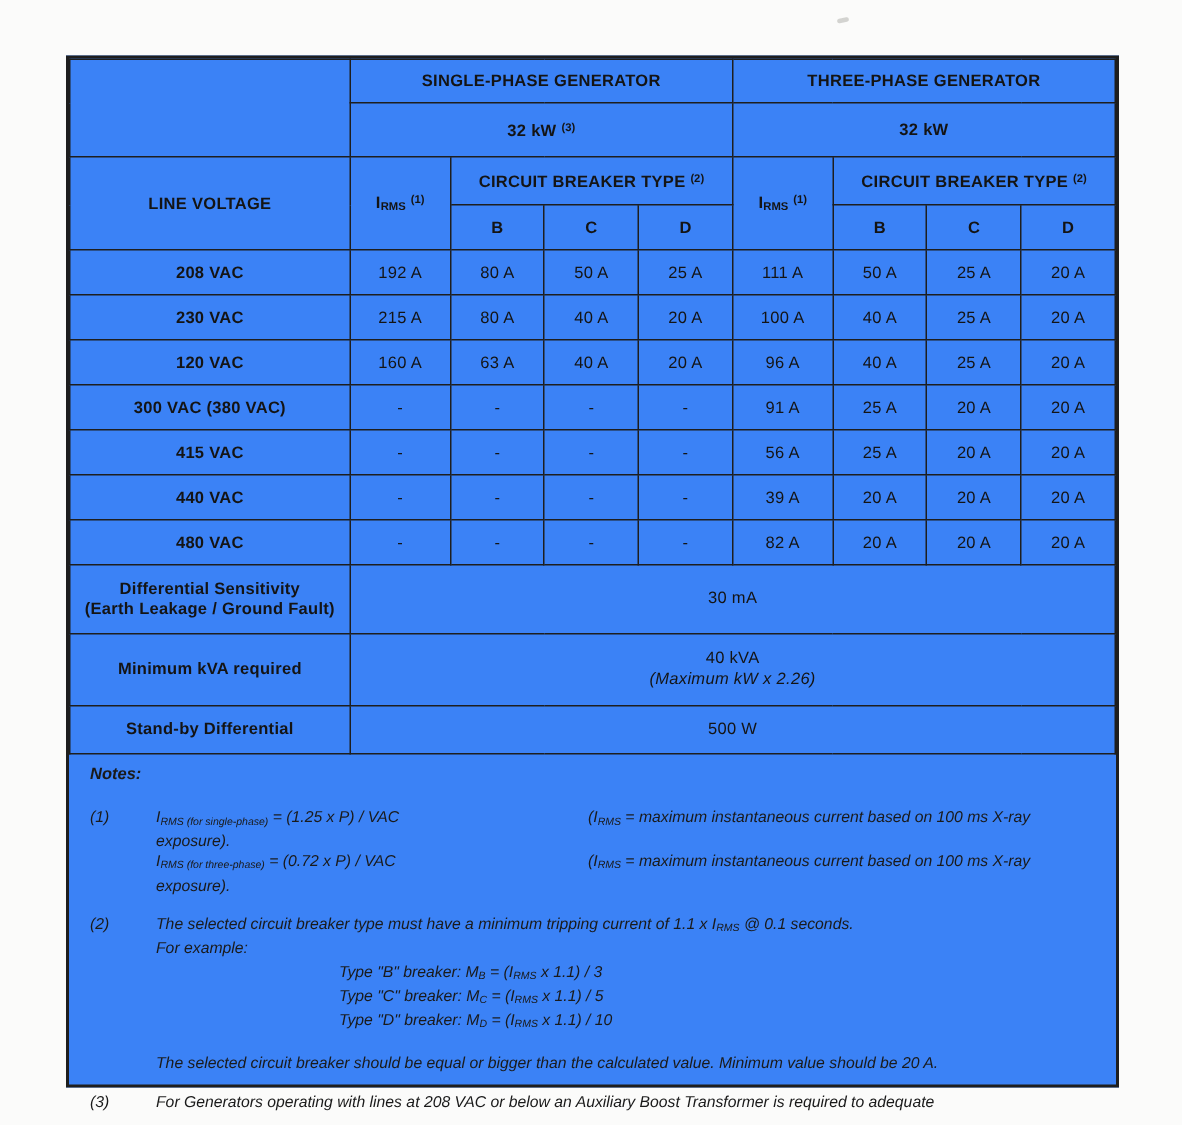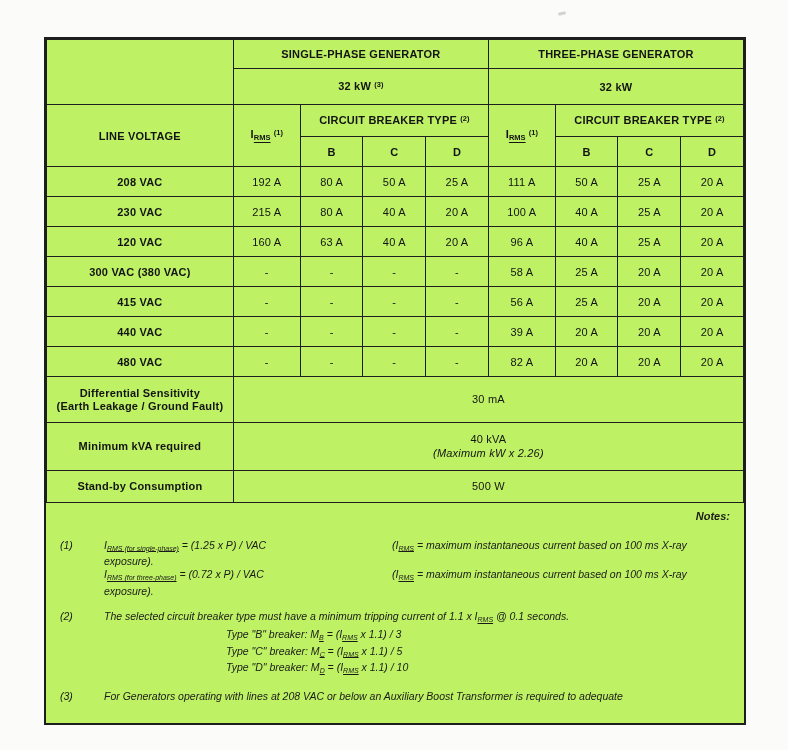--- a/index.html
+++ b/index.html
@@ -9,21 +9,21 @@
     font-family:"Liberation Sans", sans-serif;
     color:#141414;
     -webkit-font-smoothing:antialiased;
   }
   .artifact {
     position:absolute; left:558px; top:12px; width:8px; height:3px;
     background:#c9c9c6; border-radius:2px; transform:rotate(-12deg); opacity:.8;
   }
   .sheet {
     position:absolute; left:44px; top:37px; width:702px; height:688px;
-    background:#bef264; border:2px solid #1e1e1e; box-sizing:border-box;
+    background:#3b82f6; border:2px solid #1e1e1e; box-sizing:border-box;
   }
   table.spec {
     border-collapse:collapse; table-layout:fixed; width:100%;
   }
   table.spec td {
     border:1.5px solid #1e1e1e;
     text-align:center; vertical-align:middle;
     font-size:11px; padding:0 2px; overflow:hidden;
     letter-spacing:.2px;
   }
@@ -32,33 +32,33 @@
   tr.r-cb    { height:32px; }
   tr.r-bcd   { height:30px; }
   tr.r-data  { height:30px; }
   tr.r-sum1  { height:46px; }
   tr.r-sum2  { height:48px; }
   tr.r-sum3  { height:32px; }
   .hdr { font-weight:bold; }
   .rowlabel { font-weight:bold; }
   td.valcell { font-weight:normal; }
   sup { font-size:7.5px; vertical-align:0.45em; letter-spacing:0; }
-  sub { font-size:7.5px; vertical-align:-0.25em; letter-spacing:0;text-decoration:underline; }
+  sub { font-size:7.5px; vertical-align:-0.25em; letter-spacing:0; }
   .sumlabel { font-weight:bold; font-size:10.5px; line-height:13px; }
   .sumval { font-weight:normal; line-height:13.5px; }
   .sumval .line2 { font-style:italic; }
   
   .notes {
     position:absolute; left:0; right:0; bottom:0; top:460px;
     padding:11px 14px 0 14px; box-sizing:border-box;
     font-style:italic; font-size:10.5px; line-height:13.5px;
     color:#1a1a1a;
   }
   .notes sub { font-size:7px; }
-  .notes-title { font-weight:bold; font-size:11px;text-align:right; }
+  .notes-title { font-weight:bold; font-size:11px; }
   .note { display:flex; }
   .note .num { width:44px; flex:0 0 44px; }
   .note .body { flex:1; }
   .n1 { margin-top:15px; }
   .n1 .formula { display:inline-block; width:288px; }
   .n2 { margin-top:12px; }
   .n2 .examples { margin-left:122px; margin-top:2px; }
   .n2 .closing { margin-top:12px; }
   .n3 { margin-top:13px; }
 </style>
@@ -141,21 +141,21 @@
           <td class="valcell">40 A</td>
           <td class="valcell">25 A</td>
           <td class="valcell">20 A</td>
         </tr>
         <tr class="r-data">
           <td class="rowlabel">300 VAC  (380 VAC)</td>
           <td class="valcell">-</td>
           <td class="valcell">-</td>
           <td class="valcell">-</td>
           <td class="valcell">-</td>
-          <td class="valcell">58 A</td>
+          <td class="valcell">91 A</td>
           <td class="valcell">25 A</td>
           <td class="valcell">20 A</td>
           <td class="valcell">20 A</td>
         </tr>
         <tr class="r-data">
           <td class="rowlabel">415 VAC</td>
           <td class="valcell">-</td>
           <td class="valcell">-</td>
           <td class="valcell">-</td>
           <td class="valcell">-</td>
@@ -202,21 +202,21 @@
         <td class="sumlabel">
           <div>Minimum kVA required</div>
         </td>
         <td class="sumval" colspan="8">
           <div>40 kVA</div>
           <div class="line2">(Maximum kW  x  2.26)</div>
         </td>
       </tr>
       <tr class="r-sum3">
         <td class="sumlabel">
-          <div>Stand-by Consumption</div>
+          <div>Stand-by Differential</div>
         </td>
         <td class="sumval" colspan="8">
           <div>500 W</div>
         </td>
       </tr>
     </tbody>
   </table>
 
   <div class="notes">
     <div class="notes-title">Notes:</div>
@@ -226,25 +226,27 @@
       <div class="body">
         <div><span class="formula">I<sub>RMS (for single-phase)</sub>  = (1.25 x P) / VAC</span><span>(I<sub>RMS</sub> = maximum instantaneous current based on 100 ms X-ray exposure).</span></div>
         <div><span class="formula">I<sub>RMS (for three-phase)</sub>  = (0.72 x P) / VAC</span><span>(I<sub>RMS</sub> = maximum instantaneous current based on 100 ms X-ray exposure).</span></div>
       </div>
     </div>
 
     <div class="note n2">
       <div class="num">(2)</div>
       <div class="body">
         <div>The selected circuit breaker type must have a minimum tripping current of 1.1 x I<sub>RMS</sub> @ 0.1 seconds.</div>
+        <div>For example:</div>
         <div class="examples">
           <div>Type "B" breaker: M<sub>B</sub> = (I<sub>RMS</sub> x 1.1) / 3</div>
           <div>Type "C" breaker: M<sub>C</sub> = (I<sub>RMS</sub> x 1.1) / 5</div>
           <div>Type "D" breaker: M<sub>D</sub> = (I<sub>RMS</sub> x 1.1) / 10</div>
         </div>
+        <div class="closing">The selected circuit breaker should be equal or bigger than the calculated value. Minimum value should be 20 A.</div>
       </div>
     </div>
 
     <div class="note n3">
       <div class="num">(3)</div>
       <div class="body">
         <div>For Generators operating with lines at 208 VAC or below an Auxiliary Boost Transformer is required to adequate</div>
 
       </div>
     </div>

